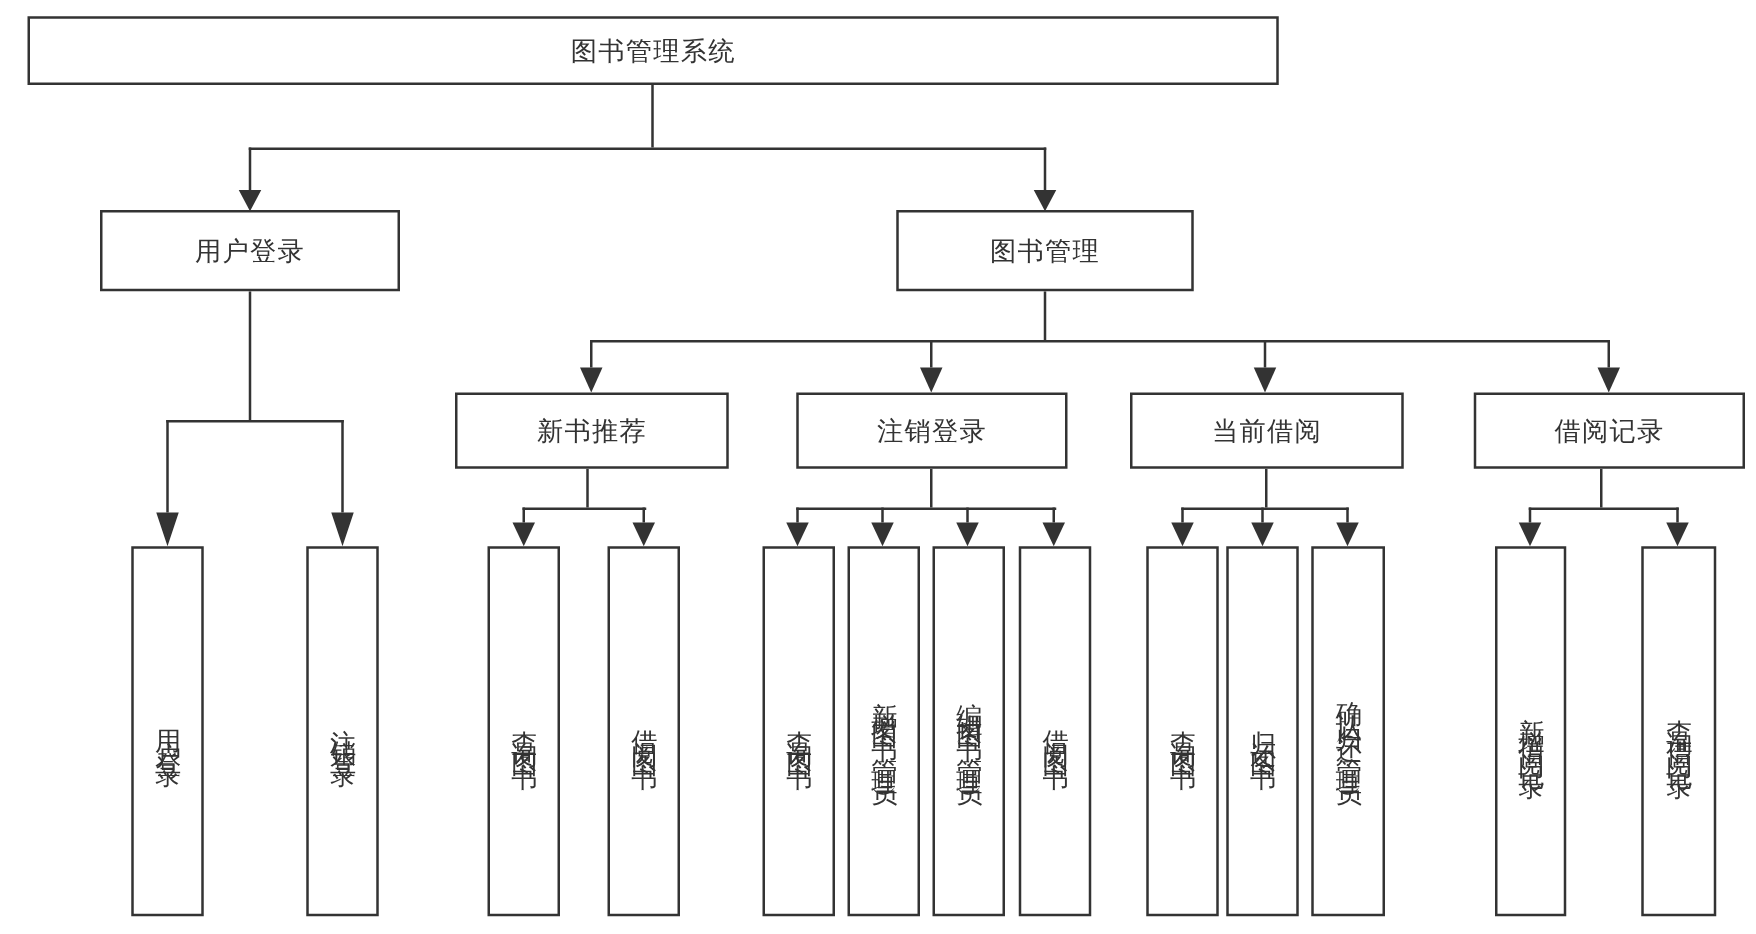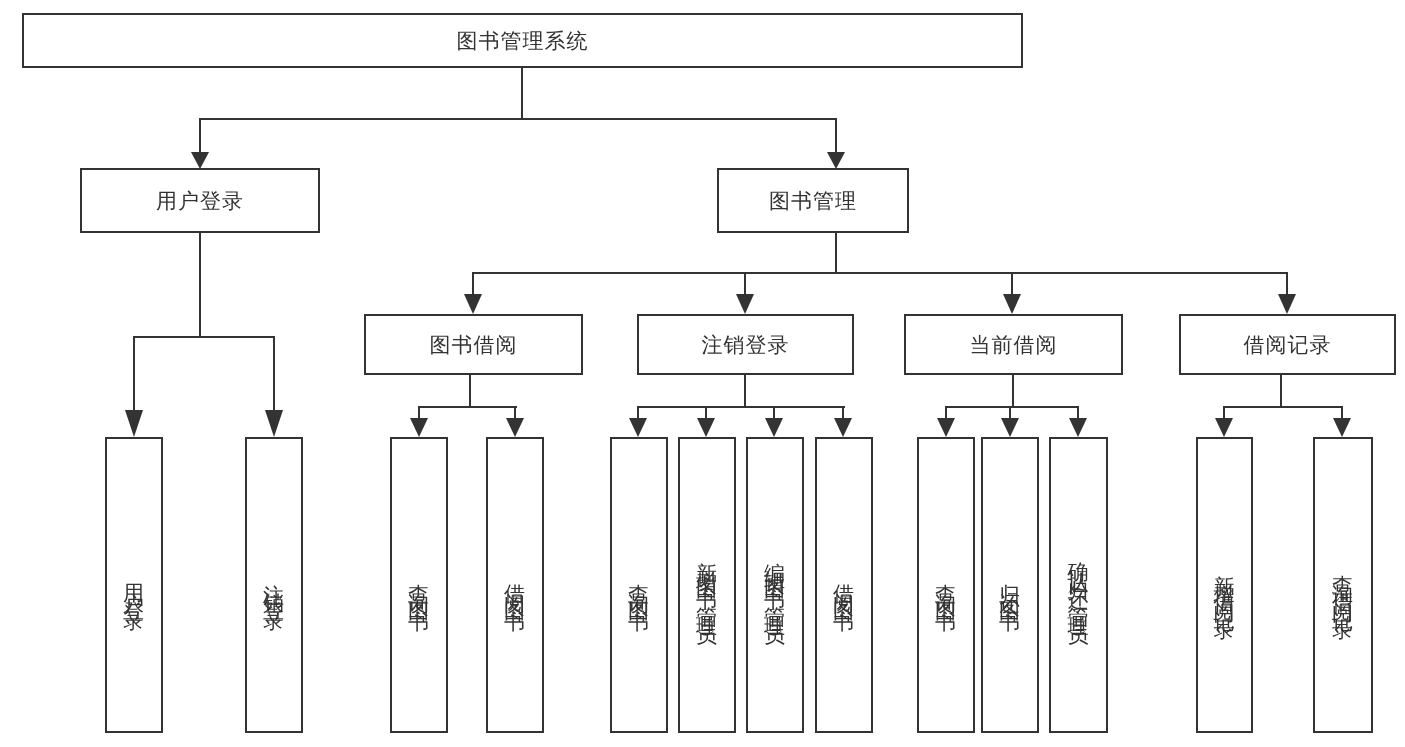--- a/index.html
+++ b/index.html
@@ -48,21 +48,21 @@
   <div class="line" style="left:521px;top:66px;width:2px;height:52px;"></div>
   <div class="line" style="left:199px;top:118px;width:638px;height:2px;"></div>
   <div class="line" style="left:199px;top:118px;width:2px;height:34px;"></div>
   <div class="arrow top" style="left:191px;top:152px;"></div>
   <div class="line" style="left:835px;top:118px;width:2px;height:34px;"></div>
   <div class="arrow top" style="left:827px;top:152px;"></div>
 
   <div class="hbox" style="left:80px;top:168px;width:240px;height:65px;">
     <span>用户登录</span>
   </div>
-  <div class="hbox" style="left:717px;top:168px;width:192px;height:65px;">
+  <div class="hbox" style="left:717px;top:168px;width:238px;height:65px;">
     <span>图书管理</span>
   </div>
 
   <div class="line" style="left:199px;top:233px;width:2px;height:103px;"></div>
   <div class="line" style="left:133px;top:336px;width:142px;height:2px;"></div>
   <div class="line" style="left:133px;top:336px;width:2px;height:74px;"></div>
   <div class="arrow big" style="left:125px;top:410px;"></div>
   <div class="line" style="left:273px;top:336px;width:2px;height:74px;"></div>
   <div class="arrow big" style="left:265px;top:410px;"></div>
 
@@ -71,21 +71,21 @@
   <div class="line" style="left:472px;top:272px;width:2px;height:22px;"></div>
   <div class="arrow mid" style="left:464px;top:294px;"></div>
   <div class="line" style="left:744px;top:272px;width:2px;height:22px;"></div>
   <div class="arrow mid" style="left:736px;top:294px;"></div>
   <div class="line" style="left:1011px;top:272px;width:2px;height:22px;"></div>
   <div class="arrow mid" style="left:1003px;top:294px;"></div>
   <div class="line" style="left:1286px;top:272px;width:2px;height:22px;"></div>
   <div class="arrow mid" style="left:1278px;top:294px;"></div>
 
   <div class="hbox" style="left:364px;top:314px;width:219px;height:61px;">
-    <span>图书借阅</span>
+    <span>新书推荐</span>
   </div>
   <div class="hbox" style="left:637px;top:314px;width:217px;height:61px;">
     <span>注销登录</span>
   </div>
   <div class="hbox" style="left:904px;top:314px;width:219px;height:61px;">
     <span>当前借阅</span>
   </div>
   <div class="hbox" style="left:1179px;top:314px;width:217px;height:61px;">
     <span>借阅记录</span>
   </div>

